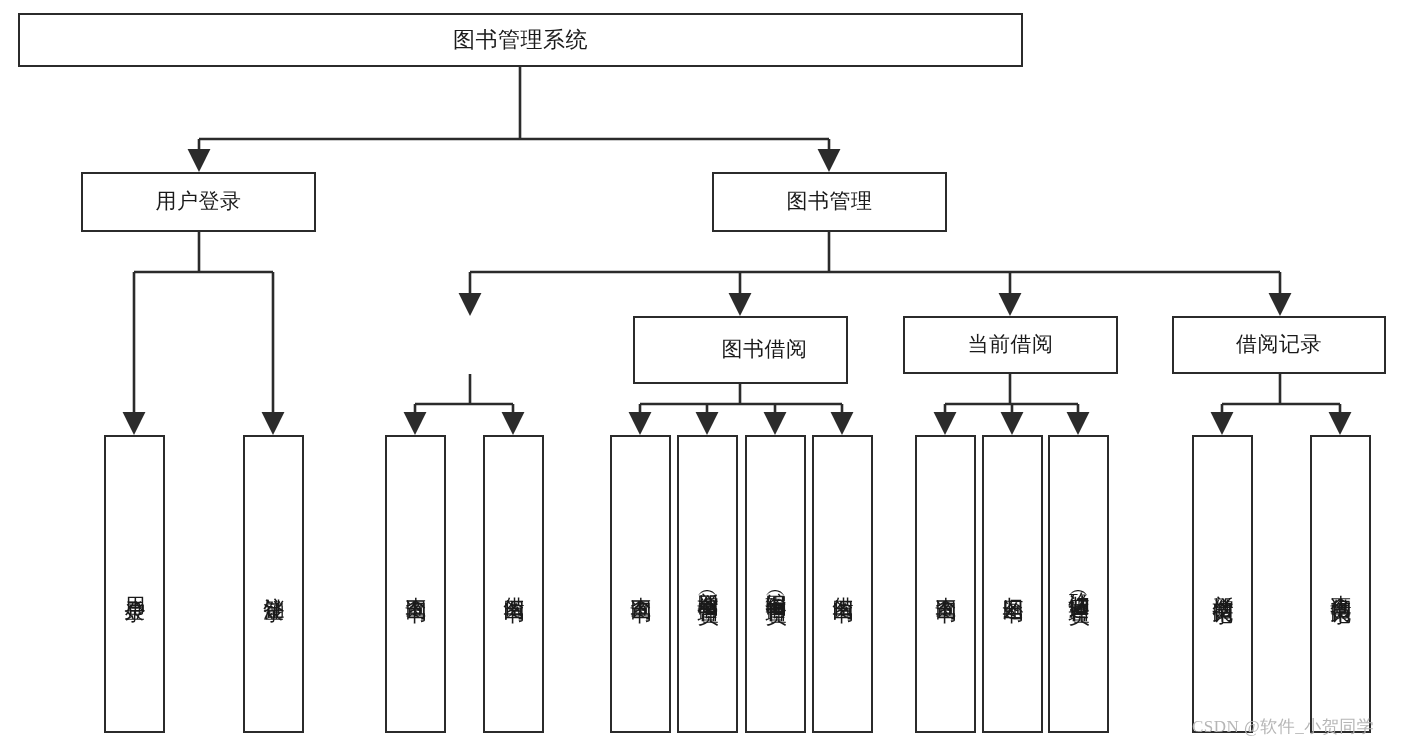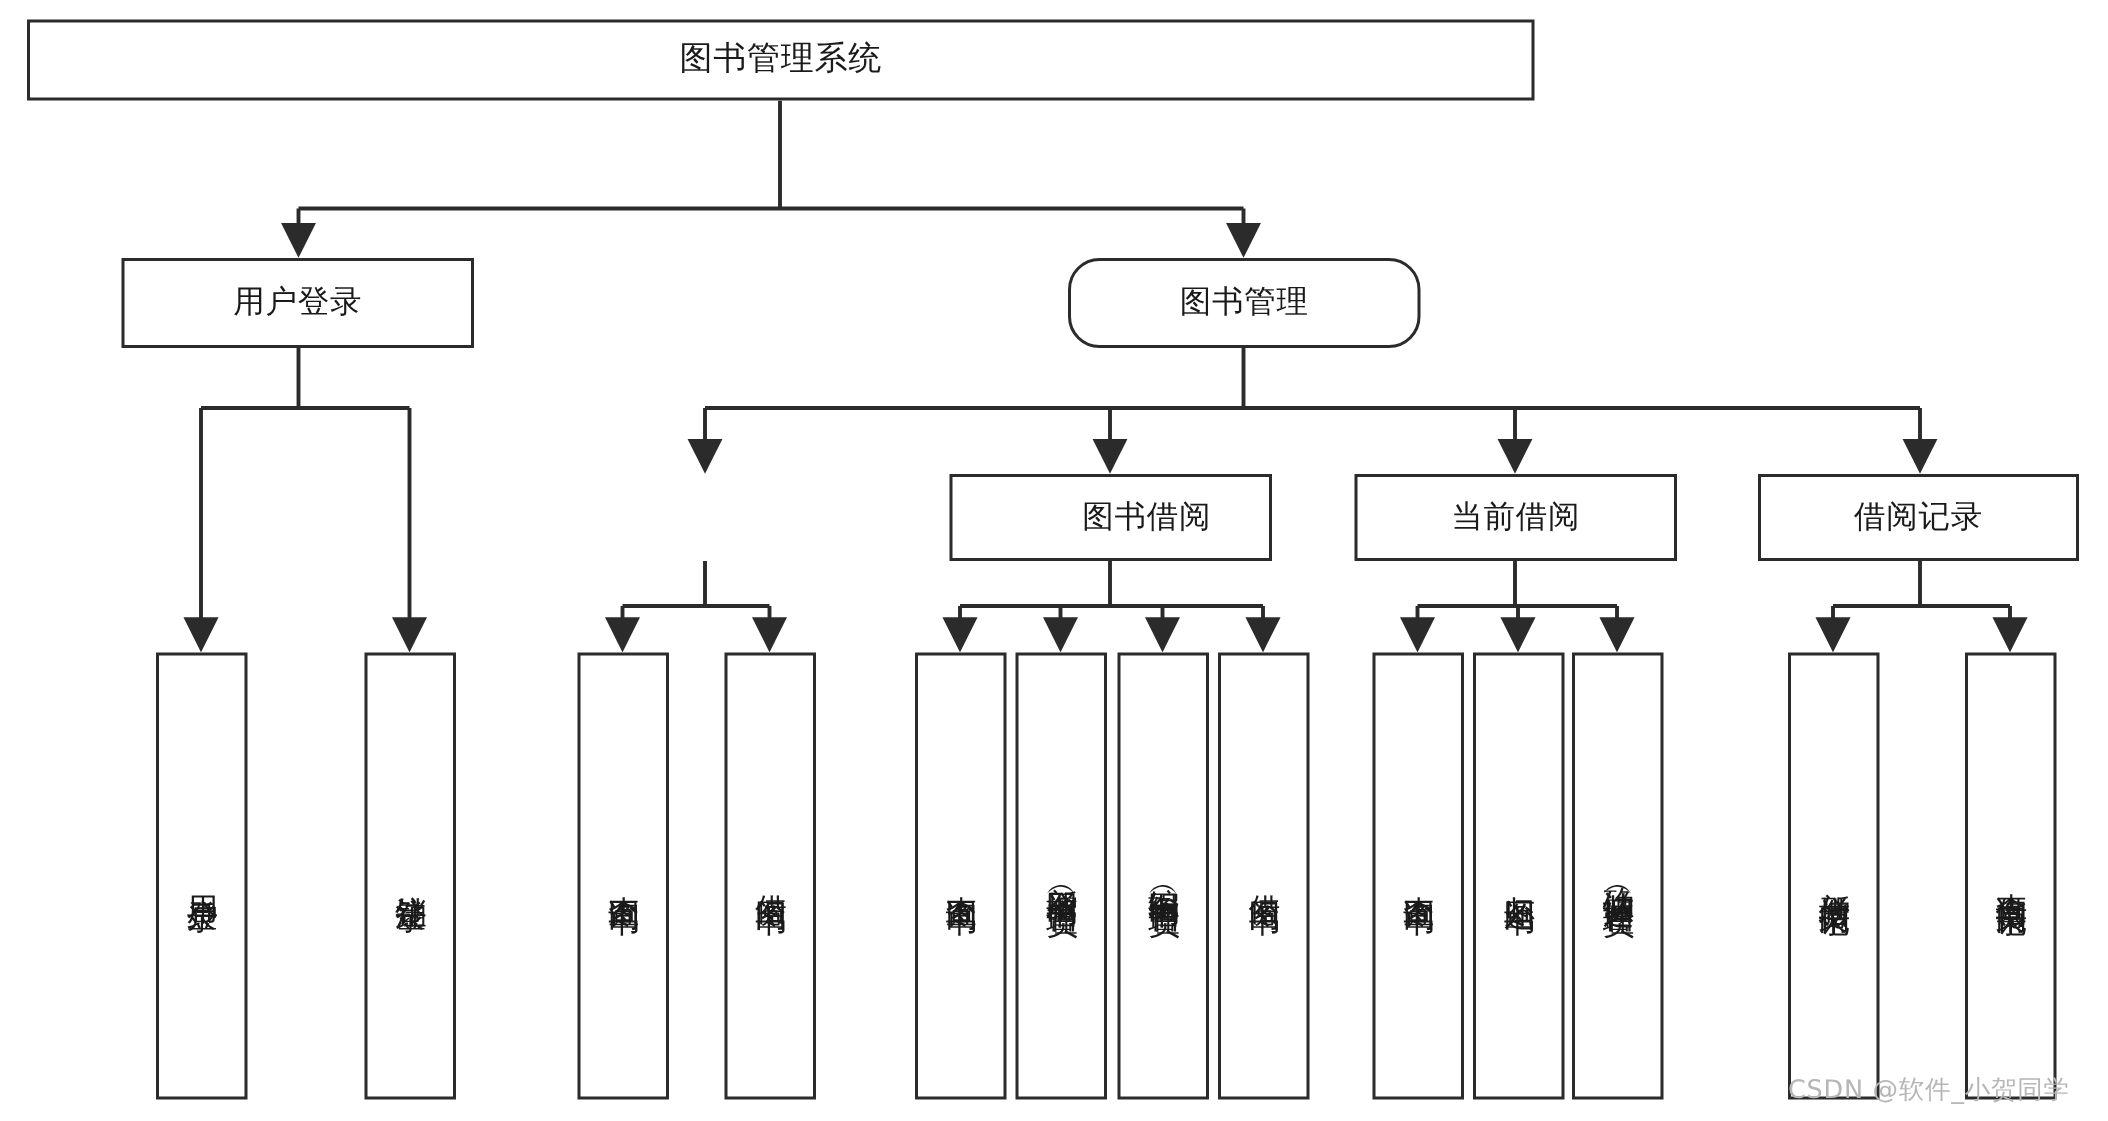--- a/index.html
+++ b/index.html
@@ -9,20 +9,21 @@
   }
   body {
     font-family: "DejaVu Sans", "Liberation Sans", sans-serif;
   }
   #canvas {
     position: relative;
     width: 1405px;
     height: 747px;
     background: #ffffff;
     overflow: hidden;
+    font-family: Liberation Serif, serif;
   }
   svg#wires {
     position: absolute;
     left: 0;
     top: 0;
     width: 1405px;
     height: 747px;
   }
   .node {
     position: absolute;
@@ -125,26 +126,26 @@
   </svg>
 
   <div class="node horiz root" style="left:18px; top:13px; width:1005px; height:54px;">
     <span class="label">图书管理系统</span>
   </div>
 
   <div class="node horiz" style="left:81px; top:172px; width:235px; height:60px;">
     <span class="label">用户登录</span>
   </div>
 
-  <div class="node horiz" style="left:712px; top:172px; width:235px; height:60px;border-radius:21px;">
+  <div class="node horiz" style="left:712px; top:172px; width:235px; height:60px;">
     <span class="label">图书管理</span>
   </div>
 
 
-  <div class="node horiz" style="left:633px; top:316px; width:215px; height:58px;padding-left:48px;">
+  <div class="node horiz" style="left:633px; top:316px; width:215px; height:68px;padding-left:48px;">
     <span class="label">图书借阅</span>
   </div>
 
   <div class="node horiz" style="left:903px; top:316px; width:215px; height:58px;justify-content:center;">
     <span class="label">当前借阅</span>
   </div>
 
   <div class="node horiz" style="left:1172px; top:316px; width:214px; height:58px;">
     <span class="label">借阅记录</span>
   </div>

